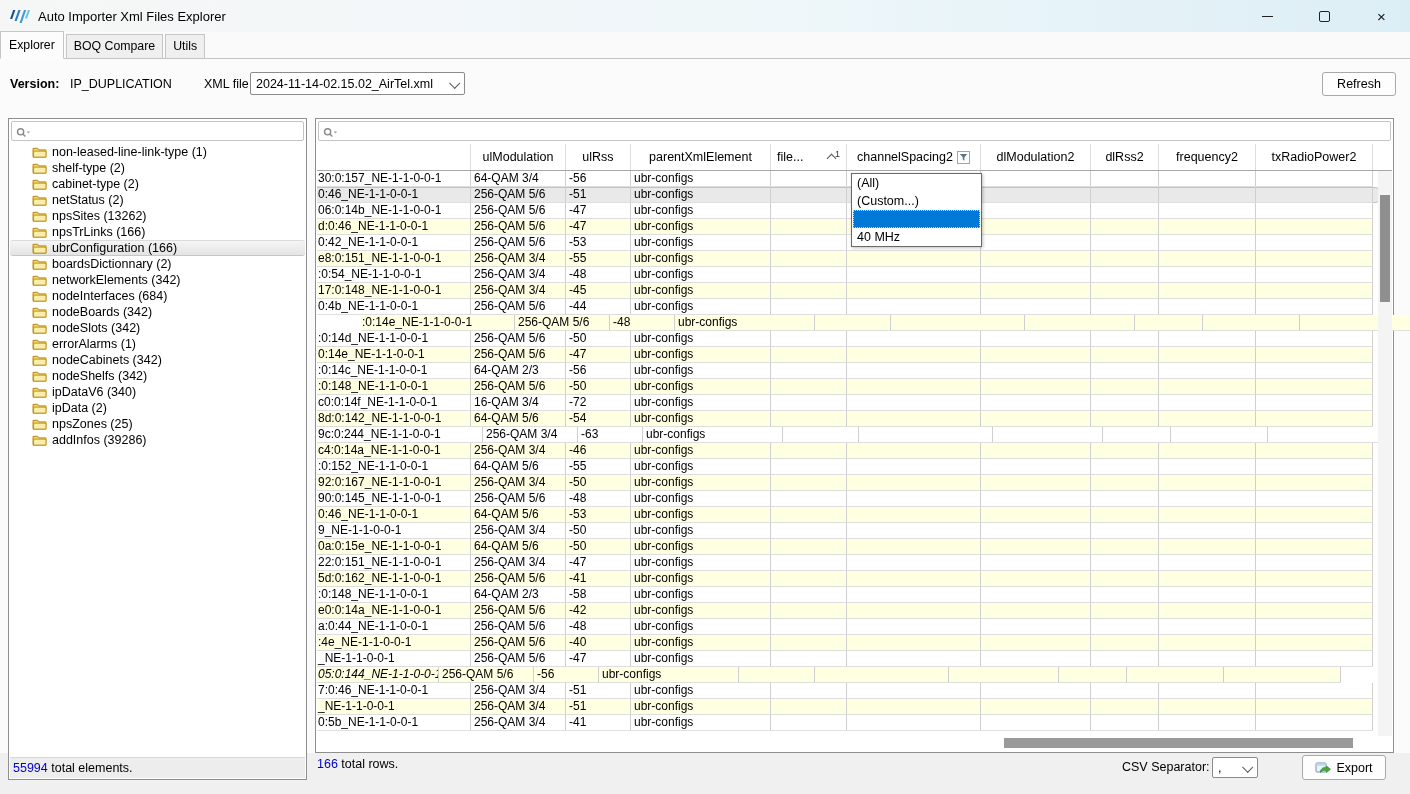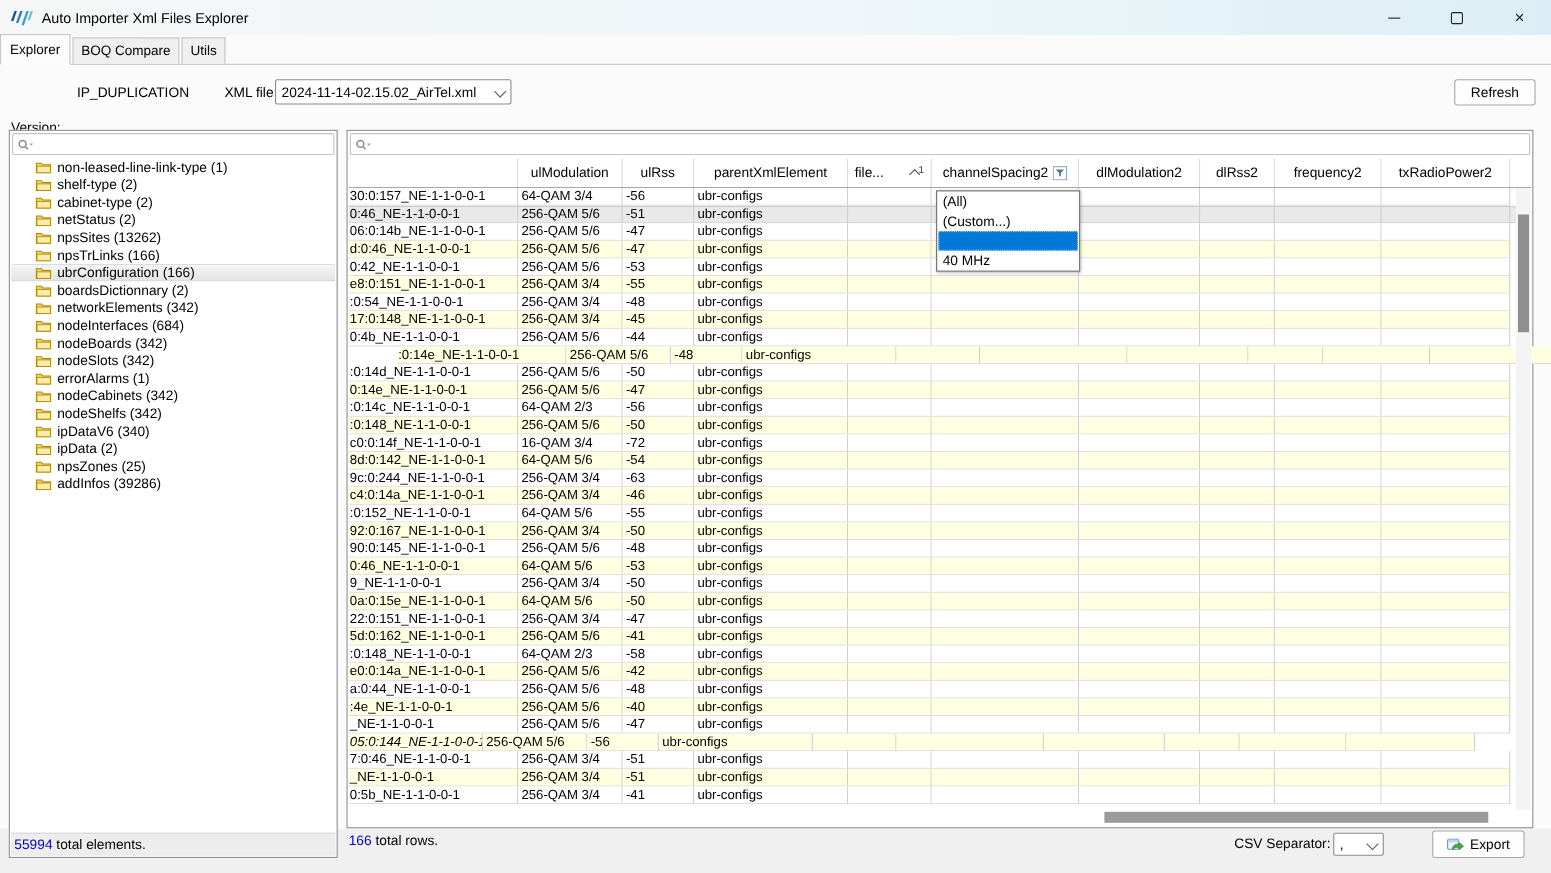--- a/index.html
+++ b/index.html
@@ -19,21 +19,21 @@
   
   .tabbar{position:absolute;left:0;top:32px;width:1410px;height:27px;border-bottom:1px solid #c3c3c3;
     display:flex;align-items:flex-end;background:#fafafa;box-sizing:border-box;}
   .tab{font-size:12.3px;padding:4px 7px 5px 7px;border:1px solid #c6c6c6;border-bottom:none;
     background:#efefef;margin-right:2px;position:relative;}
   .tab.active{background:#fcfcfc;padding:6px 8px;margin-bottom:-1px;border-bottom:1px solid #fcfcfc;z-index:3;}
   
   .pane{position:absolute;left:0;top:59px;width:1410px;height:735px;background:#fbfbfb;}
   .bottomstrip{position:absolute;left:0;top:753px;width:1410px;height:41px;background:#f0f0f0;z-index:1;}
   .lbl{position:absolute;font-size:12.5px;}
-  .bold{font-weight:normal;margin-top:32px;}
+  .bold{font-weight:bold;}
   .combo{position:absolute;box-sizing:border-box;background:#fff;border:1px solid #8b8b8b;border-radius:2px;
     font-size:12.5px;display:flex;align-items:center;padding-left:5px;}
   .combo .chev{position:absolute;right:6px;top:50%;margin-top:-4px;width:7px;height:7px;
     border-right:1.3px solid #5a5a5a;border-bottom:1.3px solid #5a5a5a;transform:rotate(45deg) translateY(-1px);}
   .btn{position:absolute;box-sizing:border-box;background:#fdfdfd;border:1px solid #a8a8a8;border-radius:3px;
     font-size:12.5px;display:flex;align-items:center;justify-content:center;gap:5px;cursor:default;}
   
   .panel{position:absolute;background:#fff;border:1px solid #8f8f8f;box-sizing:border-box;z-index:2;}
   #left-panel{left:8px;top:118px;width:299px;height:662px;}
   #right-panel{left:315px;top:118px;width:1079px;height:635px;}
@@ -513,21 +513,21 @@
           <div class="tcell col2" style="width: 65px;">-54</div>
           <div class="tcell col3" style="width: 140px;">ubr-configs</div>
           <div class="tcell col4" style="width: 76px;"></div>
           <div class="tcell col5" style="width: 134px;"></div>
           <div class="tcell col6" style="width: 110px;"></div>
           <div class="tcell col7" style="width: 68px;"></div>
           <div class="tcell col8" style="width: 97px;"></div>
           <div class="tcell col9" style="width: 117px;"></div>
         </div>
         <div class="trow">
-          <div class="tcell col0" style="width: 154px;">9c:0:244_NE-1-1-0-0-1</div>
+          <div class="tcell col0" style="width: 166px;">9c:0:244_NE-1-1-0-0-1</div>
           <div class="tcell col1" style="width: 95px;">256-QAM 3/4</div>
           <div class="tcell col2" style="width: 65px;">-63</div>
           <div class="tcell col3" style="width: 140px;">ubr-configs</div>
           <div class="tcell col4" style="width: 76px;"></div>
           <div class="tcell col5" style="width: 134px;"></div>
           <div class="tcell col6" style="width: 110px;"></div>
           <div class="tcell col7" style="width: 68px;"></div>
           <div class="tcell col8" style="width: 97px;"></div>
           <div class="tcell col9" style="width: 117px;"></div>
         </div>

